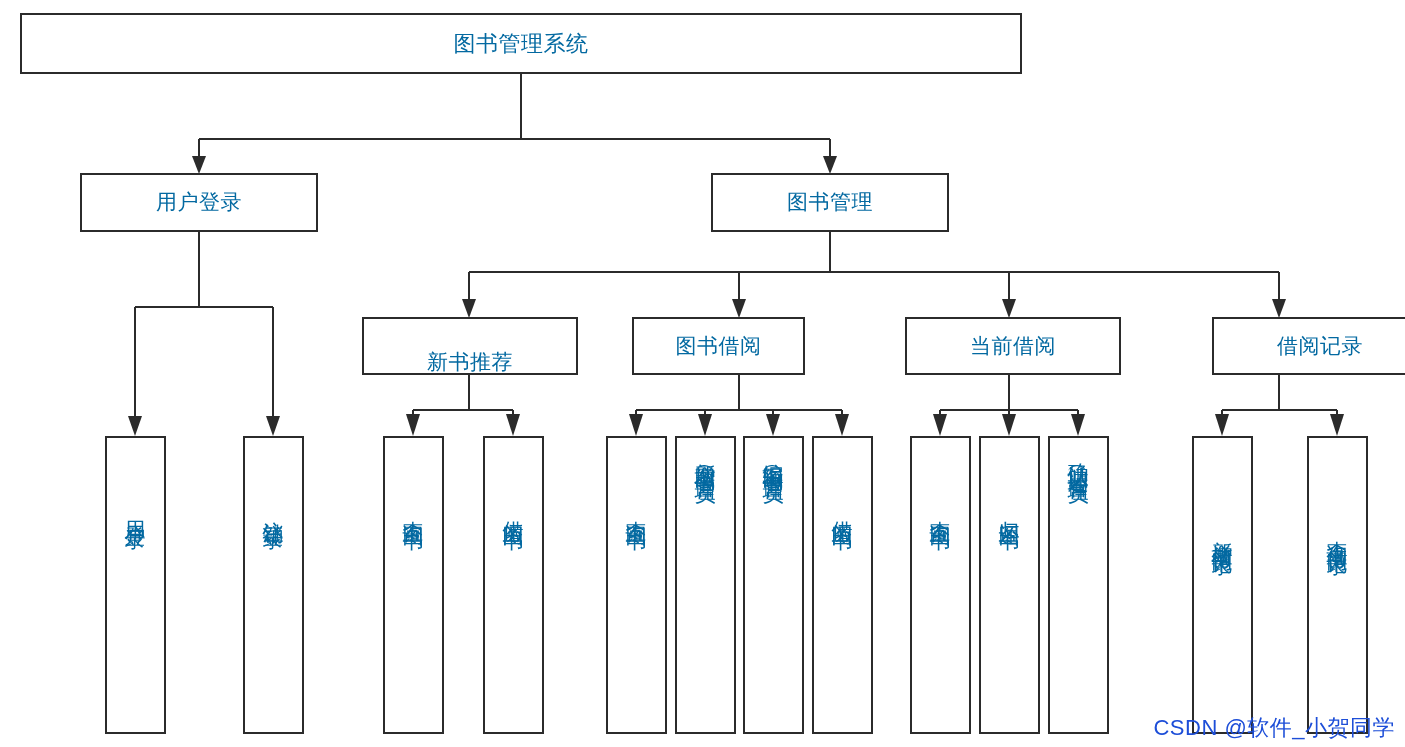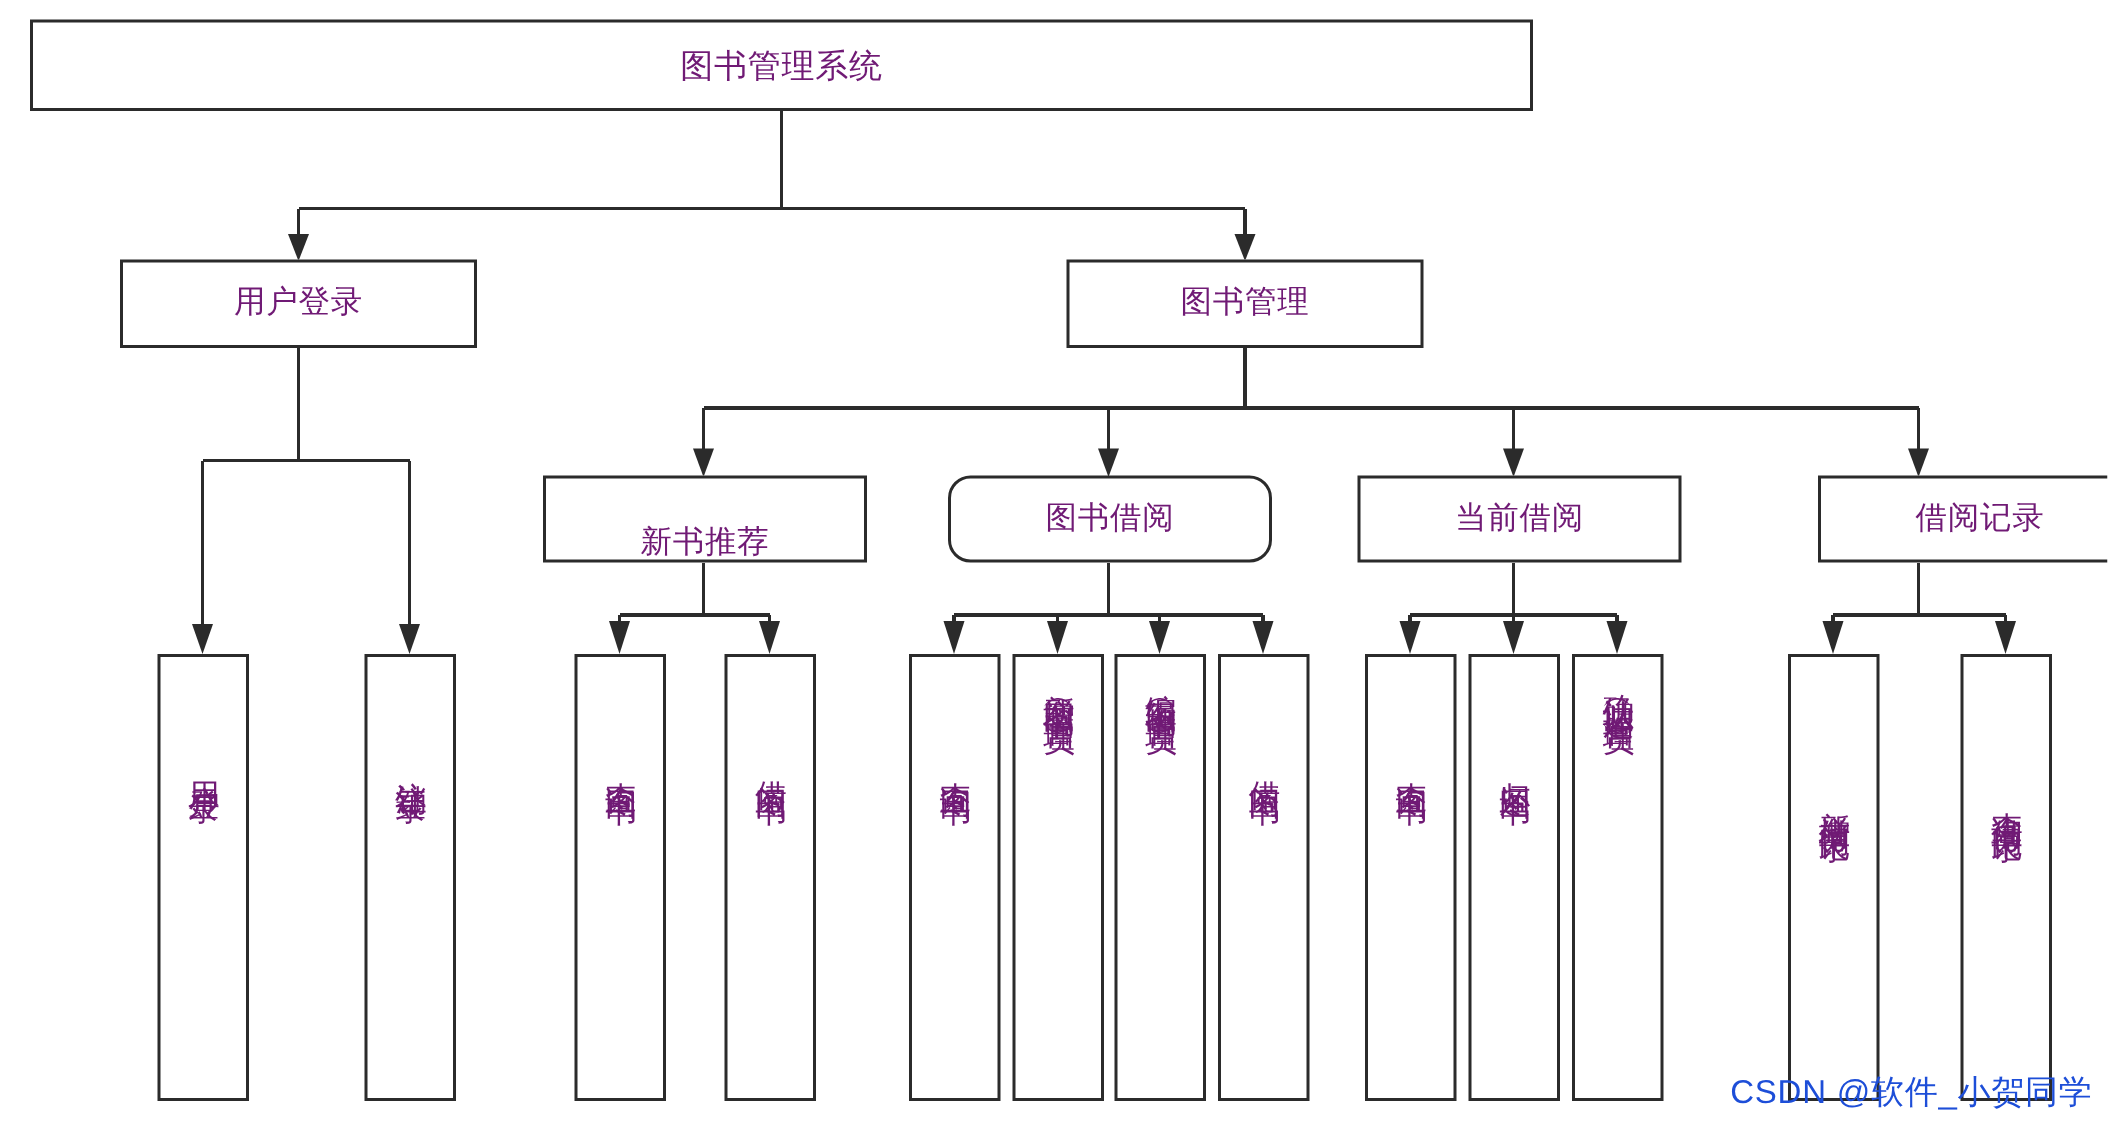--- a/index.html
+++ b/index.html
@@ -40,21 +40,21 @@
 
   
   .node {
     position: absolute;
     box-sizing: border-box;
     background: #ffffff;
     border: 2.4px solid #2b2b2b;
     display: flex;
     align-items: center;
     justify-content: center;
-    color: #701a75;
+    color: #0369a1;
   }
   .node .label {
     display: block;
     text-align: center;
     line-height: 1.05;
     white-space: nowrap;
   }
 
   
   .node.horiz .label {
@@ -174,21 +174,21 @@
   <div class="node horiz" style="left:80px; top:173px; width:238px; height:59px;">
     <span class="label">用户登录</span>
   </div>
   <div class="node horiz" style="left:711px; top:173px; width:238px; height:59px;">
     <span class="label">图书管理</span>
   </div>
 
   <div class="node horiz" style="left:362px; top:317px; width:216px; height:58px;align-items:flex-end;">
     <span class="label">新书推荐</span>
   </div>
-  <div class="node horiz" style="left:632px; top:317px; width:216px; height:58px;border-radius:15px;">
+  <div class="node horiz" style="left:632px; top:317px; width:173px; height:58px;">
     <span class="label">图书借阅</span>
   </div>
   <div class="node horiz" style="left:905px; top:317px; width:216px; height:58px;">
     <span class="label">当前借阅</span>
   </div>
   <div class="node horiz" style="left:1172px; top:317px; width:216px; height:58px;margin-left:40px;">
     <span class="label">借阅记录</span>
   </div>
 
   <div class="node vert mid" style="left:105px; top:436px; width:61px; height:298px;">

